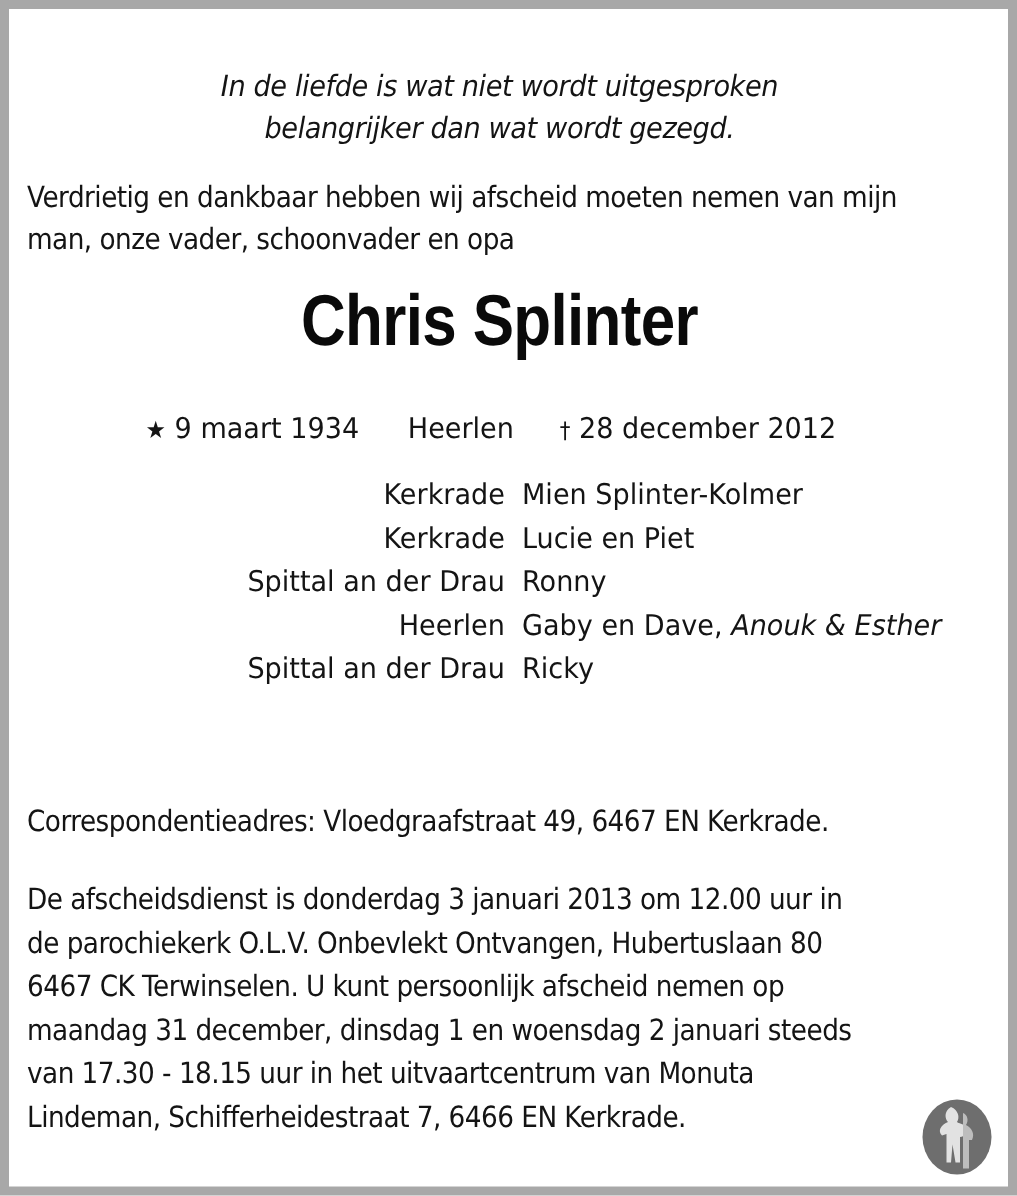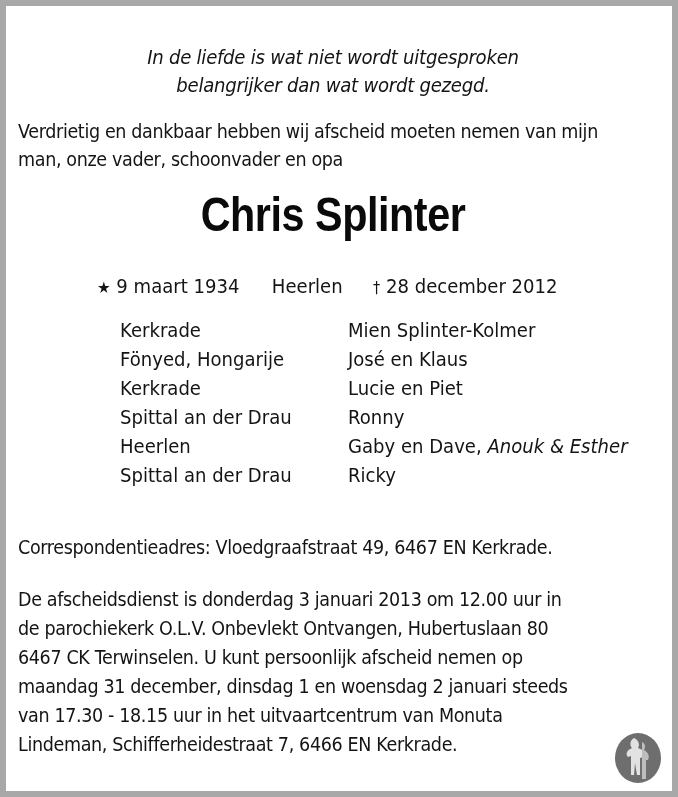--- a/index.html
+++ b/index.html
@@ -46,21 +46,21 @@
     font-size: 19px; line-height: 28px;
     white-space: nowrap;
     transform-origin: left top;
     transform: scaleX(0.95);
   }
   .dates span { display: inline-block; }
   .dates .gap1 { width: 22px; }
   .dates .gap2 { width: 20px; }
   .family {
     position: absolute; left: 120px; top: 316px;
-    font-size: 19px; line-height: 29px;
+    font-size: 19px; line-height: 29px; text-align: right;
   }
   .fam-row { display: flex; white-space: nowrap; }
   .fam-place { width: 228px; transform-origin: left; transform: scaleX(0.95); display: inline-block; }
   .fam-names { transform-origin: left; transform: scaleX(0.95); display: inline-block; }
   .fam-names i { font-style: italic; }
   .corr {
     position: absolute; left: 18px; top: 534px;
     font-size: 19.5px; line-height: 28px;
     white-space: nowrap;
     letter-spacing: -0.4px;
@@ -106,24 +106,20 @@
   <span style="font-size:15px">†</span>
   <span>28 december 2012</span>
 </div>
 
 <div class="family">
   <div class="fam-row">
     <span class="fam-place">Kerkrade</span>
     <span class="fam-names"><span>Mien Splinter-Kolmer</span></span>
   </div>
   <div class="fam-row">
-    <span class="fam-place">Fönyed, Hongarije</span>
-    <span class="fam-names"><span>José en Klaus</span></span>
-  </div>
-  <div class="fam-row">
     <span class="fam-place">Kerkrade</span>
     <span class="fam-names"><span>Lucie en Piet</span></span>
   </div>
   <div class="fam-row">
     <span class="fam-place">Spittal an der Drau</span>
     <span class="fam-names"><span>Ronny</span></span>
   </div>
   <div class="fam-row">
     <span class="fam-place">Heerlen</span>
     <span class="fam-names"><span>Gaby en Dave,</span> <i>Anouk &amp; Esther</i></span>

